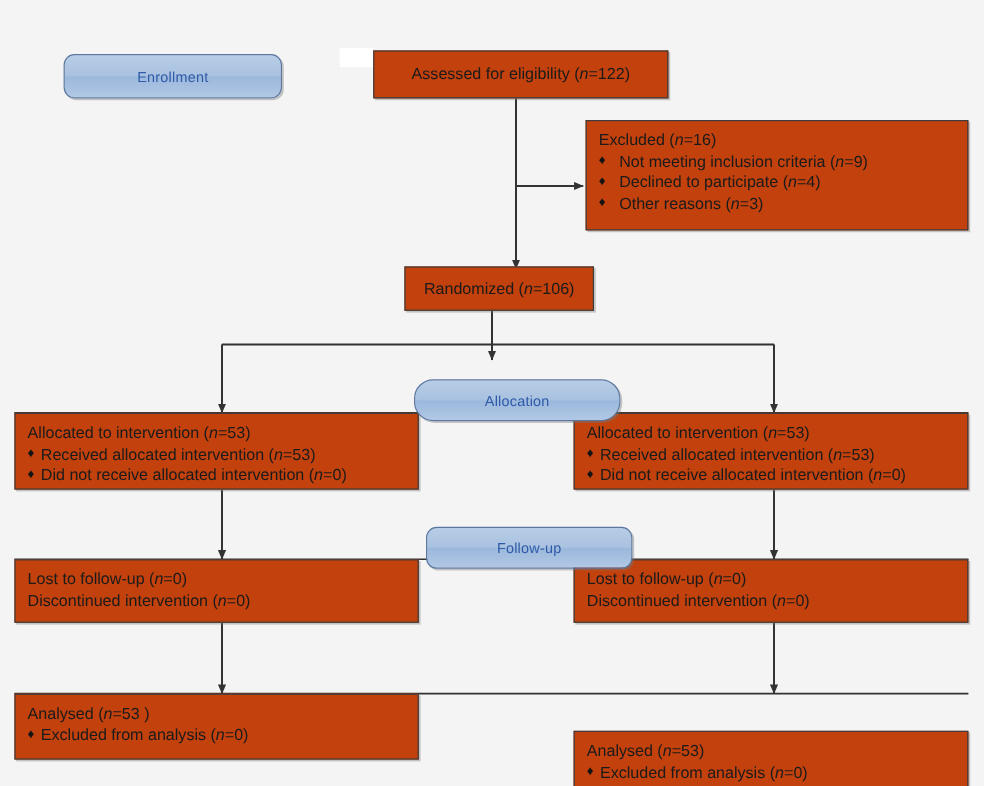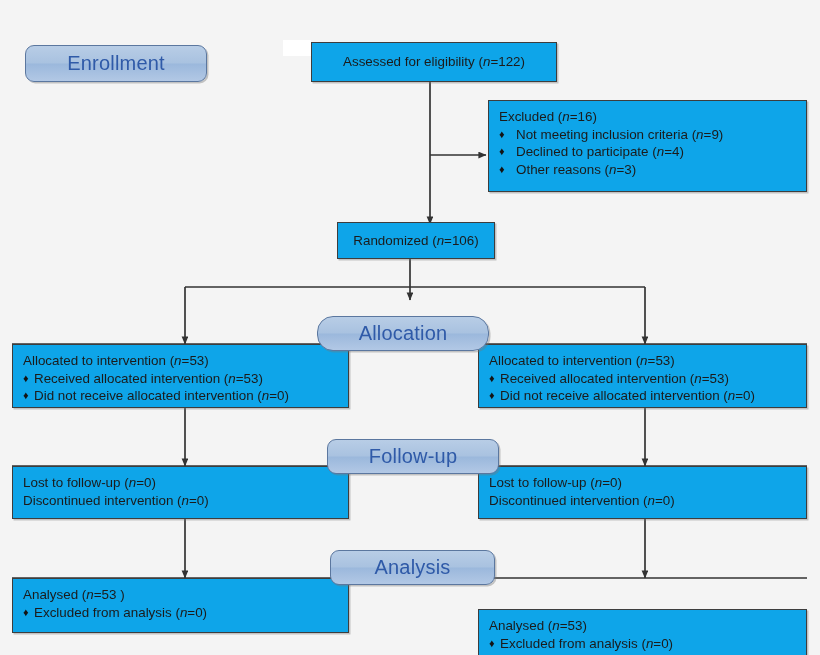--- a/index.html
+++ b/index.html
@@ -11,21 +11,21 @@
     position:relative;
   }
   #stage{position:absolute;left:0;top:0;width:820px;height:655px;}
 
   
   #lines{position:absolute;left:0;top:0;width:820px;height:655px;z-index:1;}
 
   
   .box{
     position:absolute;
-    background:#0ea5e9;
+    background:#c2410c;
     border:1.4px solid #3d3d3d;
     box-sizing:border-box;
     z-index:3;
     box-shadow:1.5px 1.5px 0 rgba(120,120,120,.40);
   }
   .box .txt{
     font-size:13.4px;
     line-height:17.6px;
     color:#1b1b1b;
     white-space:nowrap;
@@ -50,22 +50,23 @@
   
   .stage{
     position:absolute;
     z-index:4;
     border-radius:9px;
     border:1.3px solid #5b779f;
     background:linear-gradient(to bottom,#b8cde6 0%,#a9c2e0 48%,#9bb8dc 52%,#b2c8e5 100%);
     box-shadow:1.5px 1.5px 0 rgba(120,120,120,.40);
     display:flex;align-items:center;justify-content:center;
     color:#2f5aa8;
-    font-size:20px;
+    font-size:12px;
     letter-spacing:.2px;
+    margin-left:28px;
   }
 
   
   .artifact{
     position:absolute;
     background:#ffffff;
     z-index:2;
   }
 </style>
 </head>
@@ -109,23 +110,20 @@
   </div>
 
   <div class="stage" style="left:317px;top:316px;width:170px;height:33px;border-radius:16px;">
     <span>Allocation</span>
   </div>
 
   <div class="stage" style="left:327px;top:439px;width:170px;height:33px;">
     <span>Follow-up</span>
   </div>
 
-  <div class="stage" style="left:330px;top:550px;width:163px;height:33px;">
-    <span>Analysis</span>
-  </div>
 
   <div class="box center" style="left:311px;top:42px;width:246px;height:40px;">
     <div class="txt">
       <span>Assessed for eligibility (</span><i class="n">n</i><span>=122)</span>
     </div>
   </div>
 
   <div class="box pad" style="left:488px;top:100px;width:319px;height:92px;">
     <div class="txt">
       <span>Excluded  (</span><i class="n">n</i><span>=16)</span>

